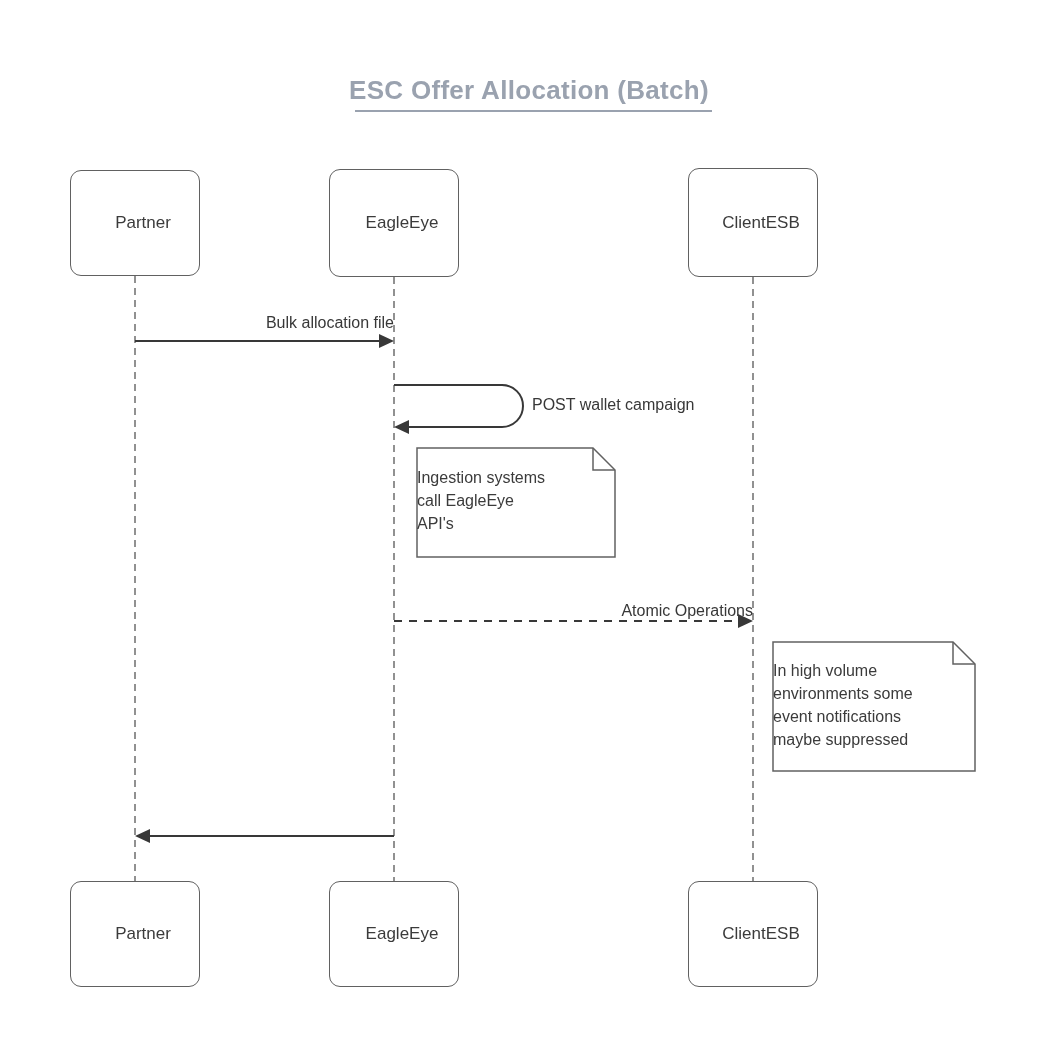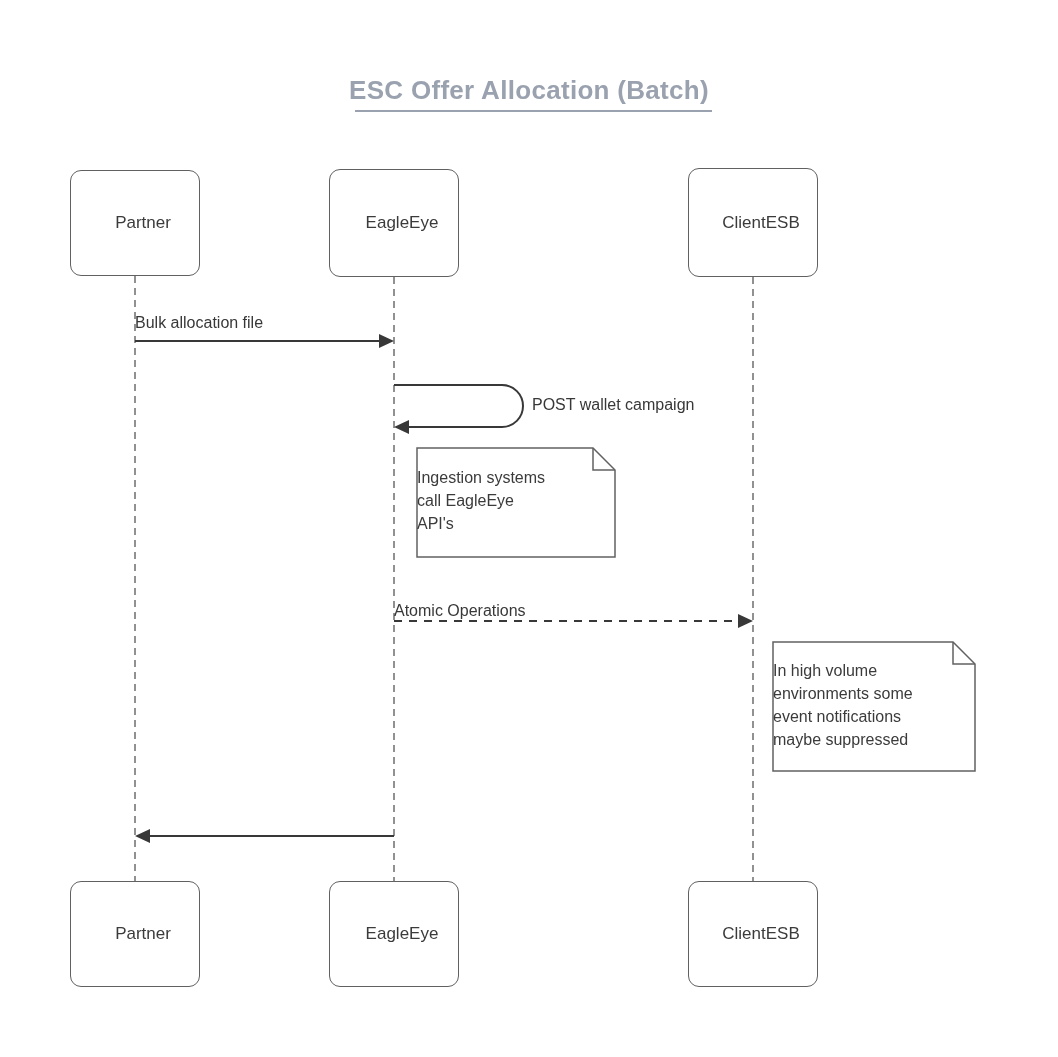--- a/index.html
+++ b/index.html
@@ -50,21 +50,21 @@
   .actor-partner-top   { left: 70px;  top: 170px; width: 130px; height: 106px; }
   .actor-eagleeye-top  { left: 329px; top: 169px; width: 130px; height: 108px; }
   .actor-clientesb-top { left: 688px; top: 168px; width: 130px; height: 109px; }
   .actor-partner-bottom   { left: 70px;  top: 881px; width: 130px; height: 106px; }
   .actor-eagleeye-bottom  { left: 329px; top: 881px; width: 130px; height: 106px; }
   .actor-clientesb-bottom { left: 688px; top: 881px; width: 130px; height: 106px; }
   .msg-label {
     position: absolute;
     font-size: 16px;
     color: #383838;
-    text-align: left;
+    text-align: right;
   }
   .msg-1 { left: 135px; width: 259px; top: 314px; }
   .msg-2 { left: 532px; top: 396px; text-align: center; }
   .msg-3 { left: 394px; width: 359px; top: 594px; margin-top: 8px; }
   .msg-4 { left: 135px; width: 259px; top: 809px; }
   .note-text {
     position: absolute;
     font-size: 16px;
     color: #3b3b3b;
     text-align: left;

